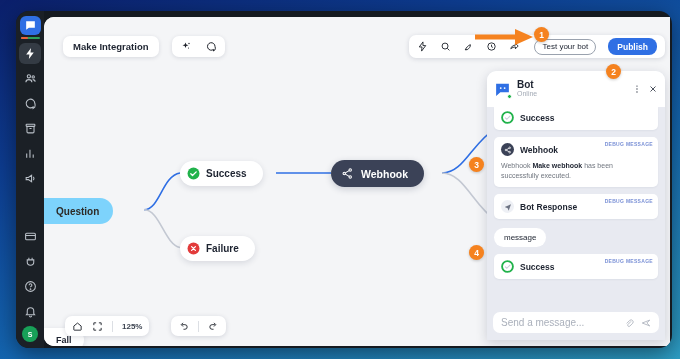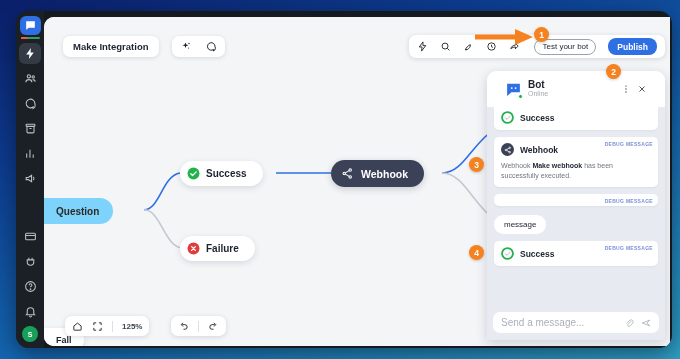--- a/index.html
+++ b/index.html
@@ -125,21 +125,21 @@
 
   
   .chat {
     position:absolute; right:5px; top:54px; width:178px; bottom:6px;
     background:#e8eaf1; border-radius:9px 9px 0 0;
     display:flex; flex-direction:column; overflow:hidden;
     box-shadow:0 3px 12px rgba(20,30,60,.18);
   }
   .chat-head {
     background:#fff; height:36px; display:flex; align-items:center;
-    padding:0 18px; gap:6px; flex:none;
+    padding:0 7px; gap:6px; flex:none;
   }
   .avatar-wrap { position:relative; width:17px; height:17px; flex:none; }
   .avatar-wrap svg { width:17px; height:17px; display:block; color:#2f6fe4; }
   .online-dot {
     position:absolute; right:-1px; bottom:-1px; width:5px; height:5px;
     background:#21b24b; border-radius:50%; border:1px solid #fff;
   }
   .chat-name { font-size:10px; font-weight:bold; color:#1d2330; line-height:1.1;}
   .chat-status { font-size:7px; color:#a4abb6; line-height:1.2;}
   .chat-head-sp { flex:1; }
@@ -475,20 +475,28 @@
                   <path d="M8.2 10.8L14.9 6.8M8.2 13.2L14.9 17.2"></path>
                 </svg>
             </span>
             <span class="msg-title">Webhook</span>
           </div>
           <div class="msg-text"><span>Webhook </span><b>Make webhook</b><span> has been successfully executed.</span></div>
         </div>
 
         <div class="msg">
           <span class="dbg">DEBUG MESSAGE</span>
+          <div class="msg-row">
+            <span class="ico-sq">
+              <svg viewBox="0 0 24 24" fill="currentColor">
+                  <path d="M2 12l19-8-7 19-3-7z"></path>
+                </svg>
+            </span>
+            <span class="msg-title">Bot Response</span>
+          </div>
         </div>
 
         <div>
           <span class="bubble-user">message</span>
         </div>
 
         <div class="msg">
           <span class="dbg">DEBUG MESSAGE</span>
           <div class="msg-row">
             <span class="ico-circle">

